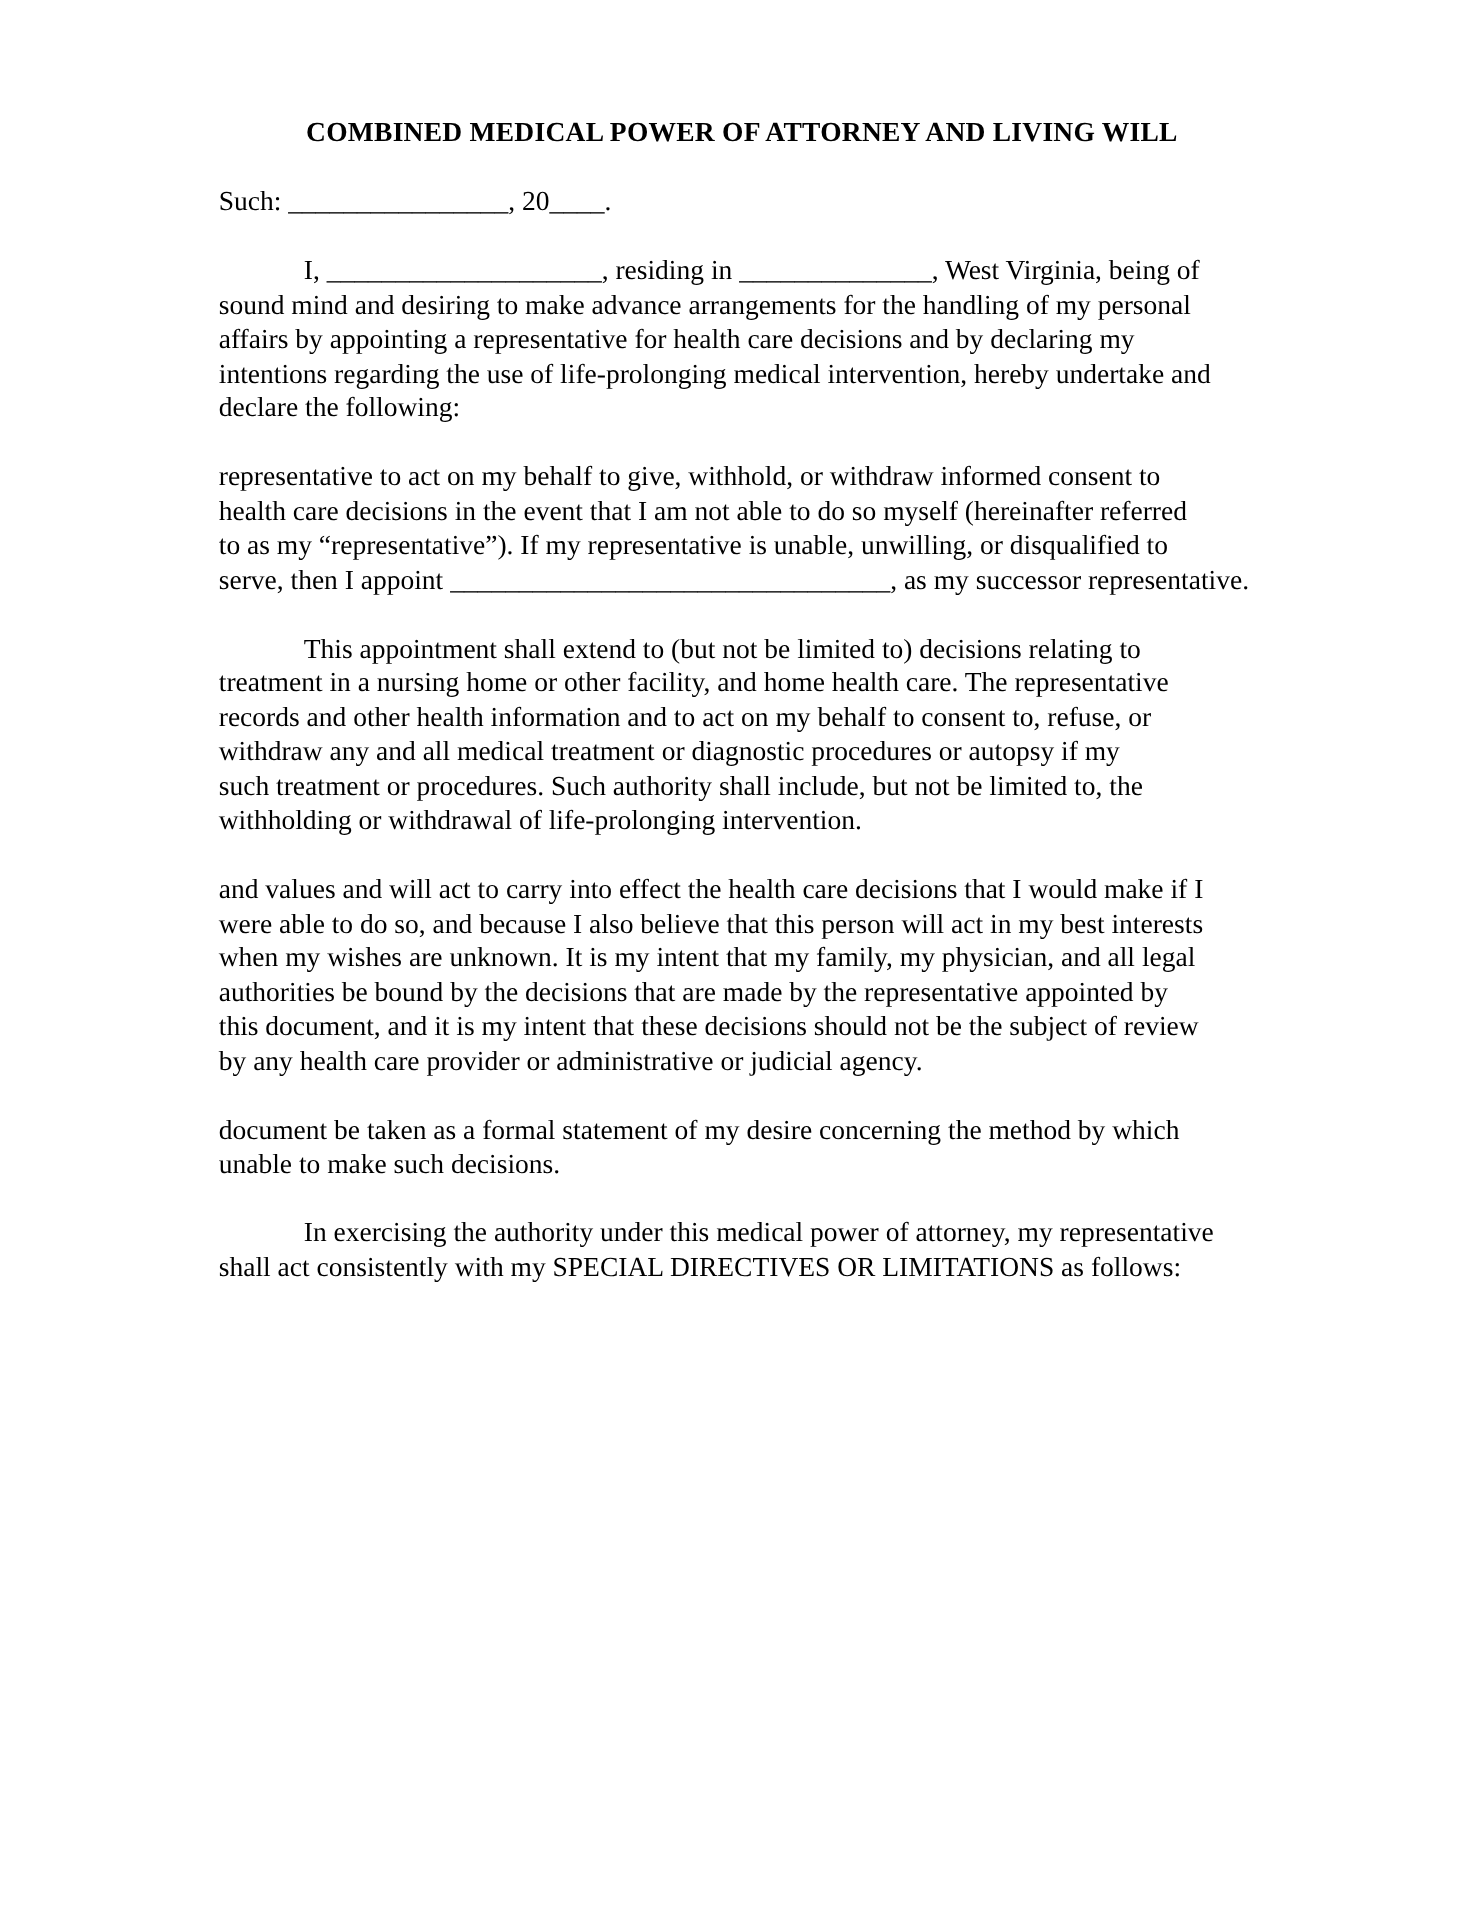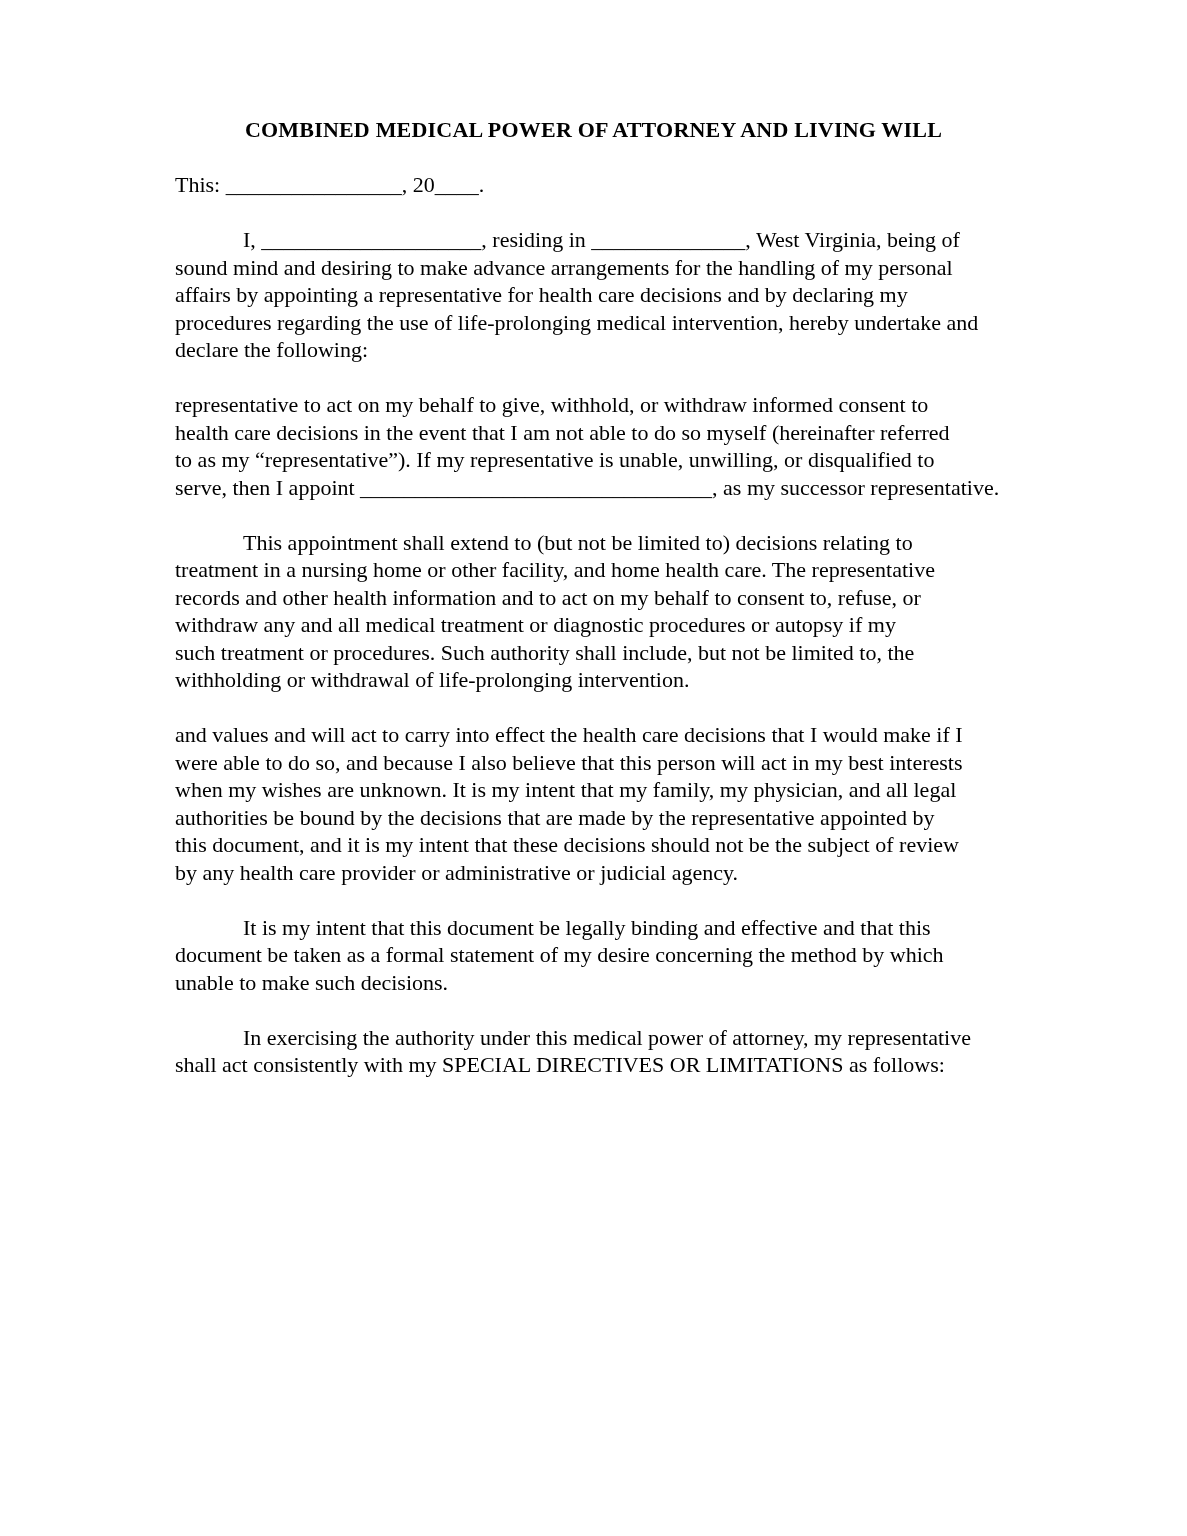--- a/index.html
+++ b/index.html
@@ -5,21 +5,21 @@
   html, body { margin: 0; padding: 0; background: #ffffff; }
   .page {
     position: relative;
     width: 1187px;
     height: 1252px;
     background: #ffffff;
     color: #000000;
     font-family: "Liberation Serif", "DejaVu Serif", serif;
     font-size: 22px;
     box-sizing: border-box;
-    padding-top: 116px;
+    padding-top: 92px;
     overflow: hidden;
   }
   .t-line { line-height: 27.5px; white-space: pre; }
   .title {
     text-align: center;
     font-weight: bold;
     margin: 0 0 27.5px 0;
     letter-spacing: 0.2px;
   }
   .content { margin-left: 175px; width: 860px; }
@@ -31,28 +31,28 @@
 </head>
 <body>
 
 <div class="page">
 
   <div class="title t-line">COMBINED MEDICAL POWER OF ATTORNEY AND LIVING WILL</div>
 
   <div class="content">
 
     <div class="block">
-      <div class="t-line"><span>This: </span><span class="blank">________________</span><span>, 20</span><span class="blank">____</span><span>.</span></div>
+      <div class="t-line"><span>Such: </span><span class="blank">________________</span><span>, 20</span><span class="blank">____</span><span>.</span></div>
     </div>
 
     <div class="block">
       <div class="t-line ind"><span>I, </span><span class="blank">____________________</span><span>, residing in </span><span class="blank">______________</span><span>, West Virginia, being of</span></div>
       <div class="t-line">sound mind and desiring to make advance arrangements for the handling of my personal</div>
       <div class="t-line">affairs by appointing a representative for health care decisions and by declaring my</div>
-      <div class="t-line">procedures regarding the use of life-prolonging medical intervention, hereby undertake and</div>
+      <div class="t-line">intentions regarding the use of life-prolonging medical intervention, hereby undertake and</div>
       <div class="t-line">declare the following:</div>
     </div>
 
     <div class="block">
       <div class="t-line">representative to act on my behalf to give, withhold, or withdraw informed consent to</div>
       <div class="t-line">health care decisions in the event that I am not able to do so myself (hereinafter referred</div>
       <div class="t-line">to as my “representative”). If my representative is unable, unwilling, or disqualified to</div>
       <div class="t-line"><span>serve, then I appoint </span><span class="blank">________________________________</span><span>, as my successor representative.</span></div>
     </div>
 
@@ -68,21 +68,20 @@
     <div class="block">
       <div class="t-line">and values and will act to carry into effect the health care decisions that I would make if I</div>
       <div class="t-line">were able to do so, and because I also believe that this person will act in my best interests</div>
       <div class="t-line">when my wishes are unknown. It is my intent that my family, my physician, and all legal</div>
       <div class="t-line">authorities be bound by the decisions that are made by the representative appointed by</div>
       <div class="t-line">this document, and it is my intent that these decisions should not be the subject of review</div>
       <div class="t-line">by any health care provider or administrative or judicial agency.</div>
     </div>
 
     <div class="block">
-      <div class="t-line ind">It is my intent that this document be legally binding and effective and that this</div>
       <div class="t-line">document be taken as a formal statement of my desire concerning the method by which</div>
       <div class="t-line">unable to make such decisions.</div>
     </div>
 
     <div class="block">
       <div class="t-line ind">In exercising the authority under this medical power of attorney, my representative</div>
       <div class="t-line">shall act consistently with my SPECIAL DIRECTIVES OR LIMITATIONS as follows:</div>
     </div>
 
   </div>

